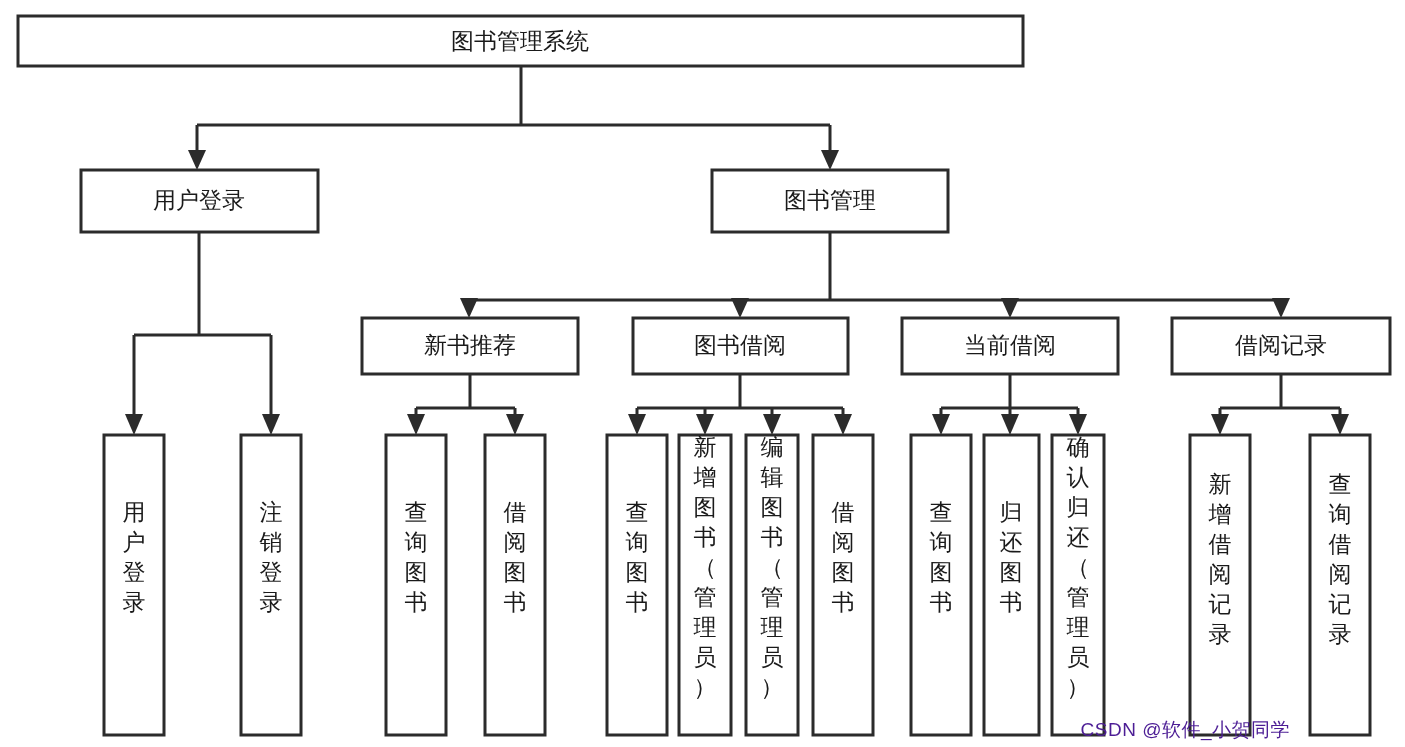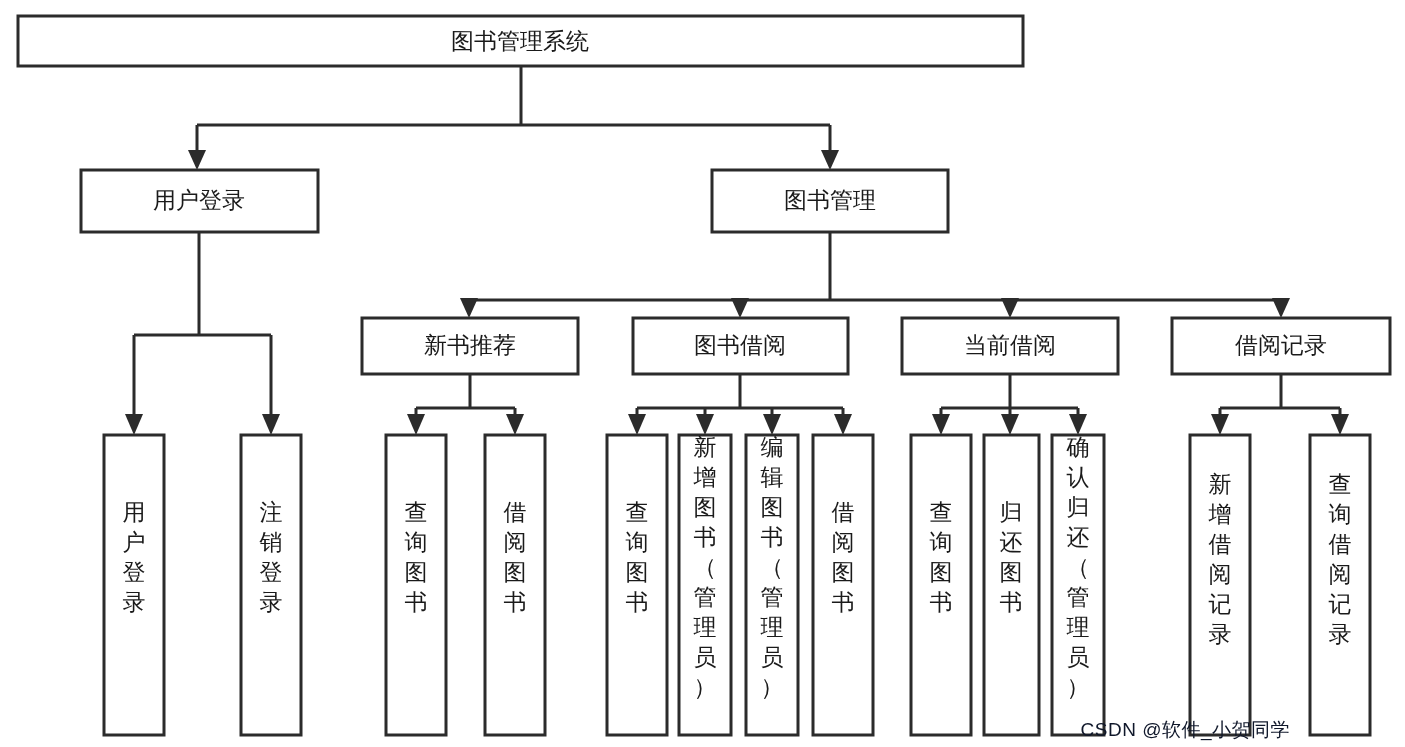--- a/index.html
+++ b/index.html
@@ -51,21 +51,21 @@
   .node-label-v {
     fill: #1a1a1a;
     font-family: "Liberation Sans", "DejaVu Sans", sans-serif;
     font-size: 23px;
     text-anchor: middle;
   }
   .watermark {
     position: absolute;
     right: 8px;
     bottom: 4px;
-    color: #0f172a;
+    color: #4c1d95;
     font-size: 19px;
     font-family: "Liberation Sans", "DejaVu Sans", sans-serif;
     white-space: nowrap;
     letter-spacing: 0.5px;
   }
 </style>
 </head>
 <body>
 
 <div id="diagram-root">

